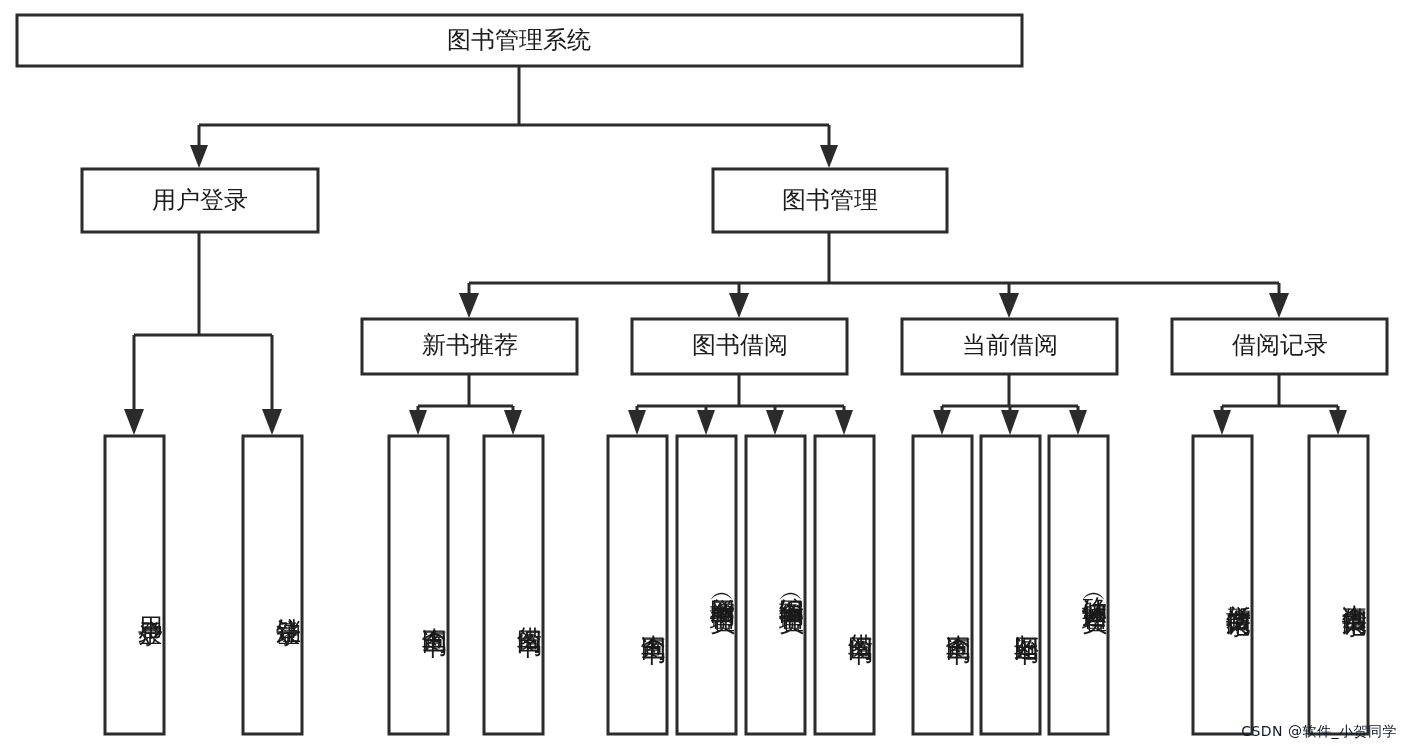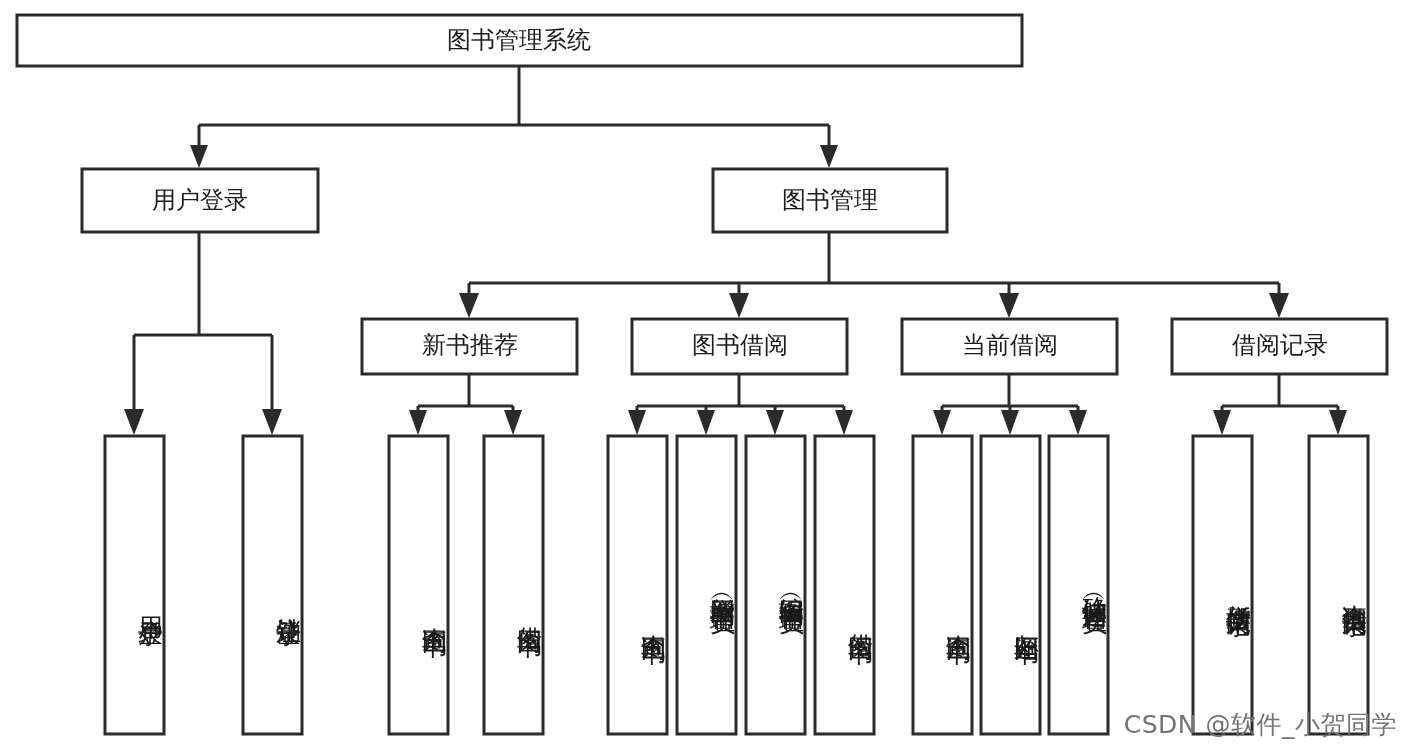--- a/index.html
+++ b/index.html
@@ -61,22 +61,22 @@
     display: flex;
     align-items: flex-start;
     justify-content: center;
     pointer-events: none;
   }
   .watermark {
     position: absolute;
     right: 8px;
     bottom: 6px;
     font-family: "DejaVu Sans", "Liberation Sans", sans-serif;
-    font-size: 25px;
-    color: #737373;
+    font-size: 14px;
+    color: #0f172a;
     letter-spacing: 0.5px;
     white-space: nowrap;
   }
 </style>
 </head>
 <body>
 
 <div id="diagram-root">
 
   <svg class="canvas" viewBox="0 0 1405 747" xmlns="http://www.w3.org/2000/svg">

